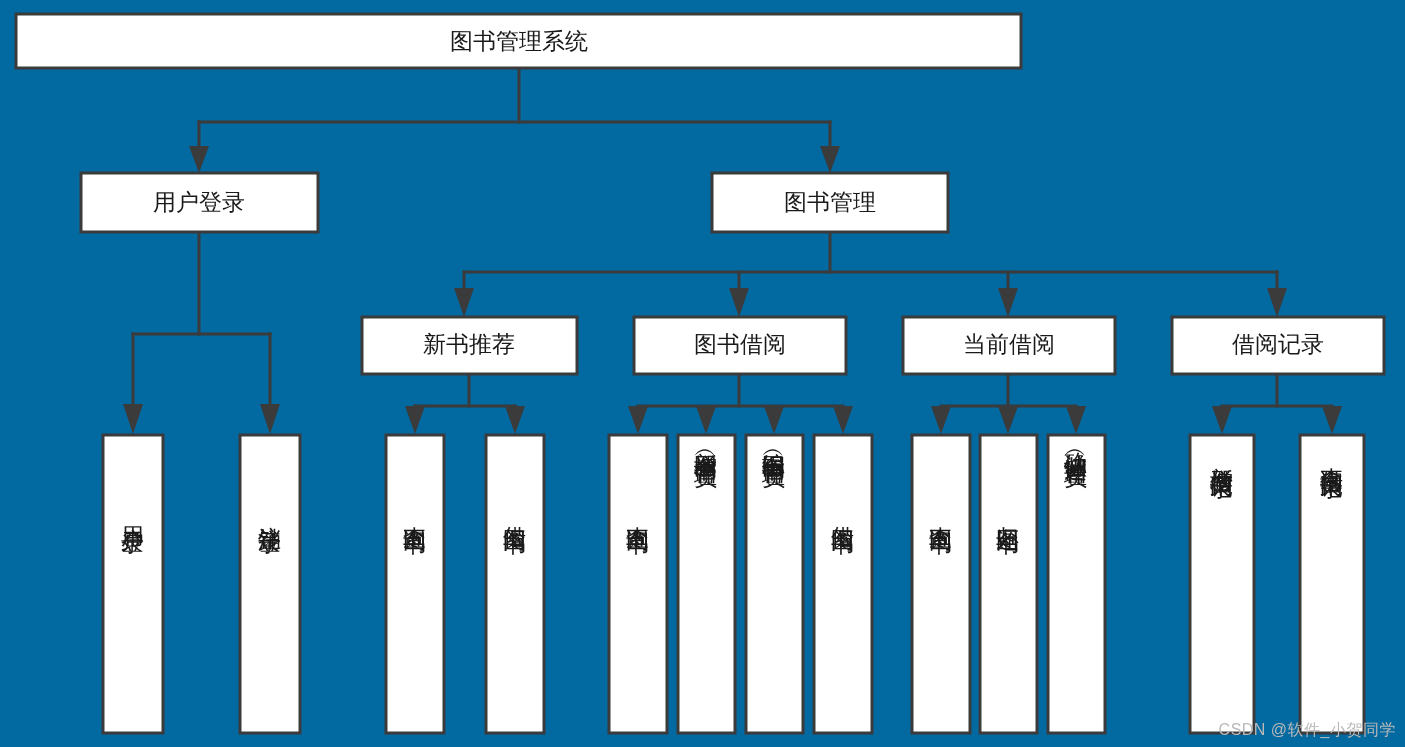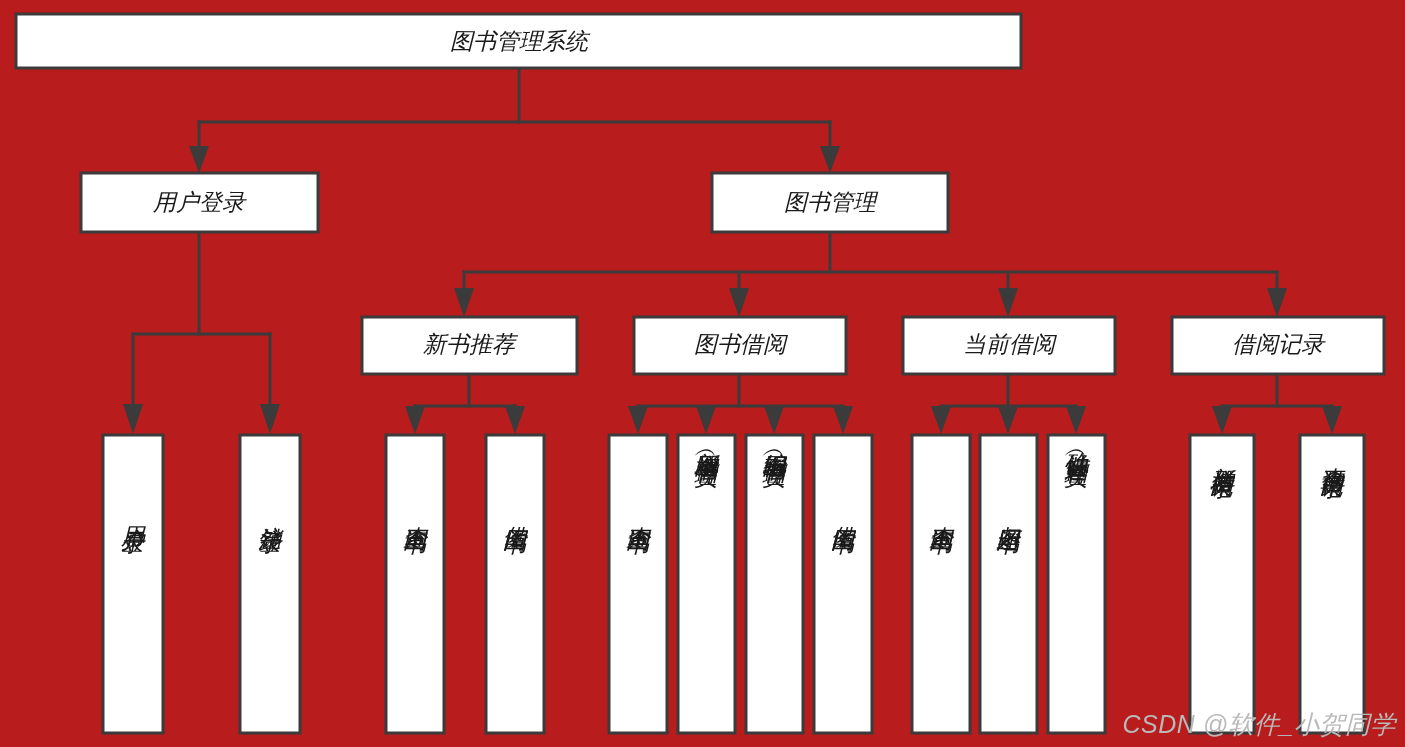--- a/index.html
+++ b/index.html
@@ -11,22 +11,21 @@
   body {
     font-family: "Liberation Sans", "DejaVu Sans", sans-serif;
     width: 1405px;
     height: 747px;
     overflow: hidden;
   }
   #diagram-root {
     position: relative;
     width: 1405px;
     height: 747px;
-    background: #b91c1c;
-    font-style: italic;
+    background: #0369a1;
   }
   svg#diagram-svg {
     position: absolute;
     top: 0;
     left: 0;
     width: 1405px;
     height: 747px;
     display: block;
   }
   .node-box {
@@ -57,21 +56,21 @@
     fill: #1a1a1a;
     writing-mode: vertical-rl;
     text-orientation: upright;
     letter-spacing: 2px;
   }
   .watermark-text {
     position: absolute;
     right: 9px;
     bottom: 6px;
     font-family: "Liberation Sans", "DejaVu Sans", sans-serif;
-    font-size: 25px;
+    font-size: 16px;
     color: #b9b9b9;
     white-space: nowrap;
     letter-spacing: 0.5px;
     pointer-events: none;
   }
 </style>
 </head>
 <body>
 
 <div id="diagram-root">

